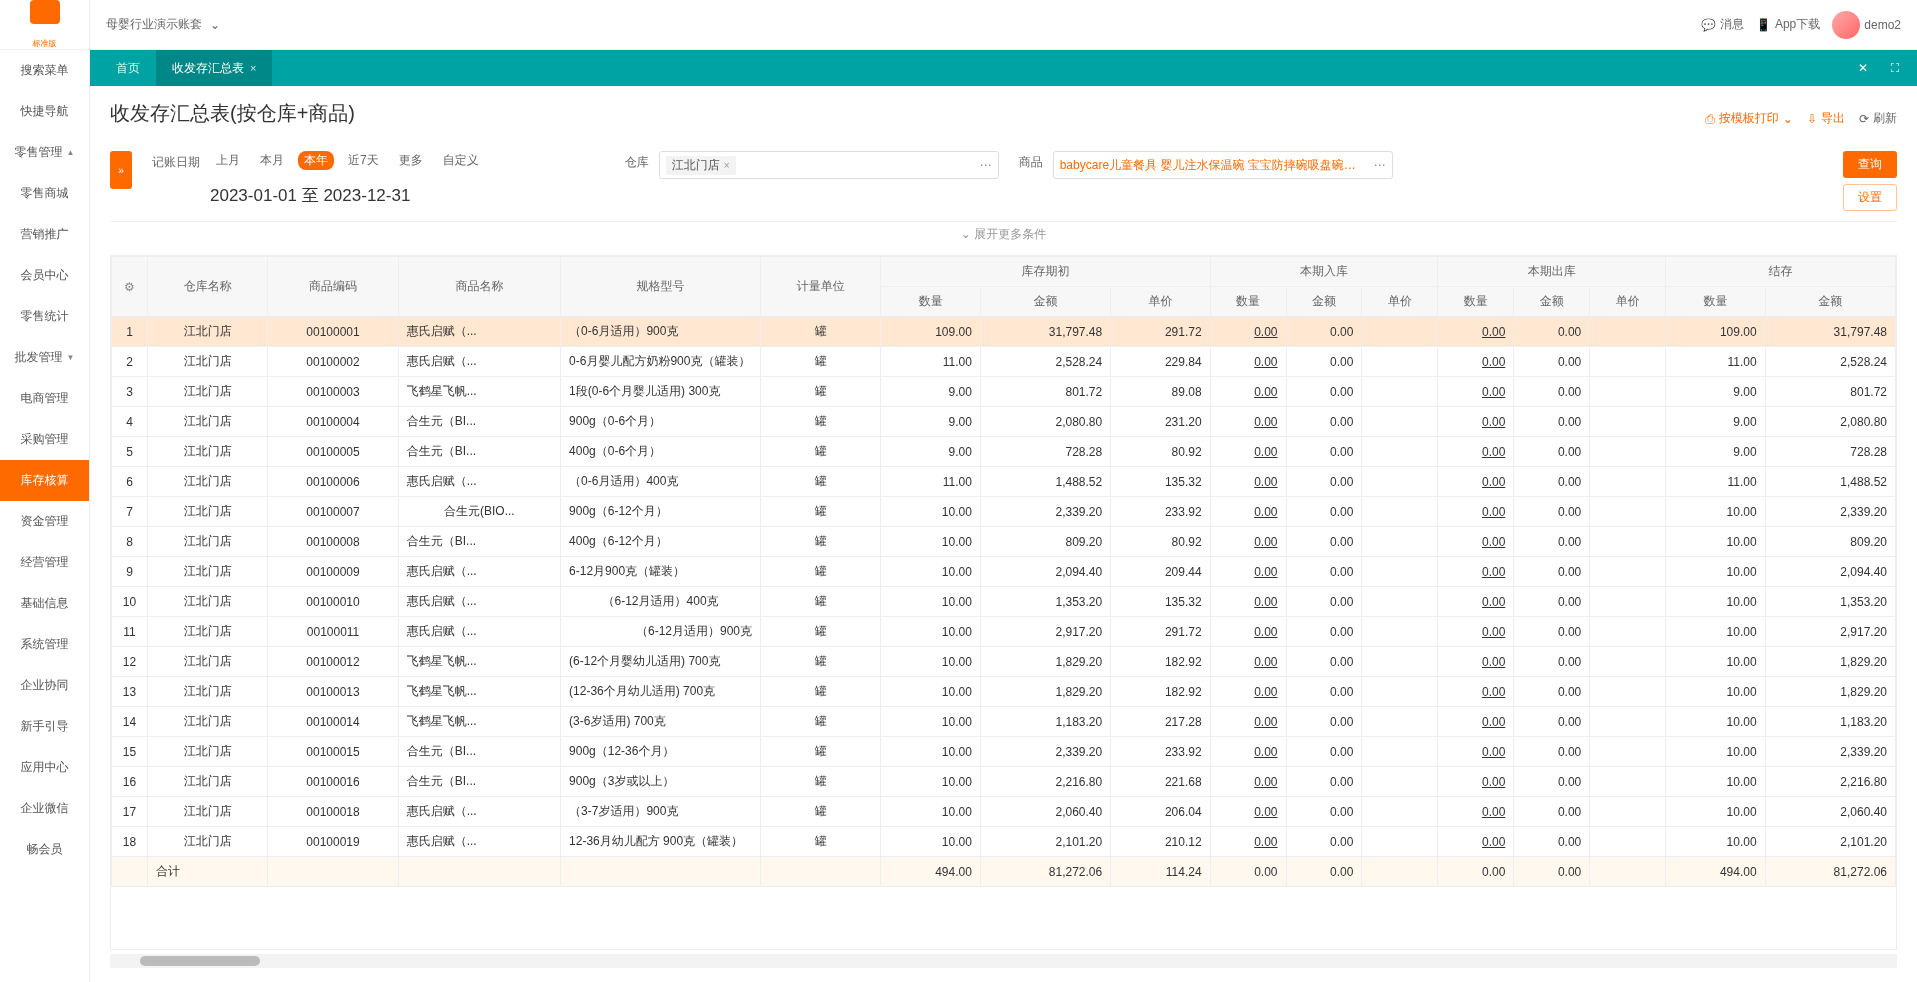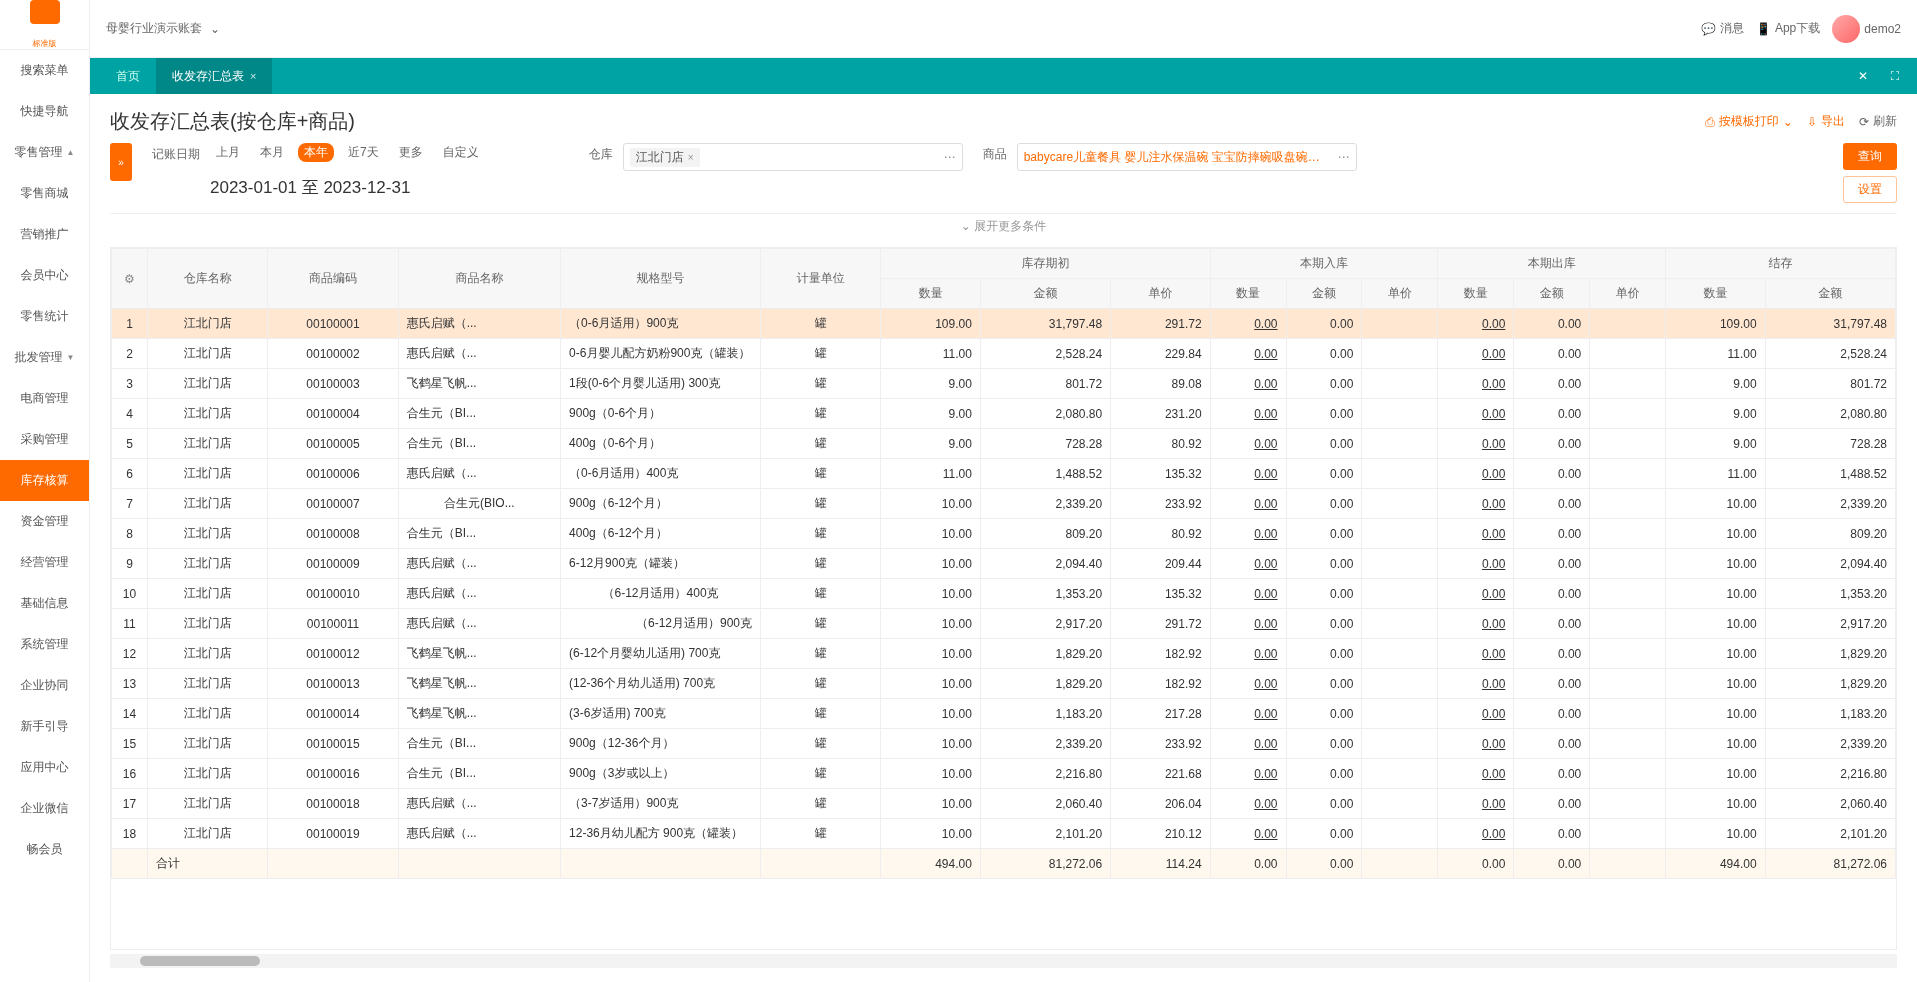--- a/index.html
+++ b/index.html
@@ -7,33 +7,33 @@
 .app{display:flex;height:982px;width:1917px;position:relative}
 .sidebar{width:90px;background:#fff;border-right:1px solid #eee;display:flex;flex-direction:column;flex-shrink:0}
 .logo-area{height:50px;display:flex;align-items:center;justify-content:space-between;border-bottom:1px solid #f0f0f0;flex-direction:column}
 .logo-area .logo-img{width:30px;height:24px;background:#ff6a00;border-radius:4px;position:relative}
 .logo-area .logo-text{font-size:8px;color:#ff6a00;margin-top:2px}
 .sb-list{flex:1;overflow:auto}
 .sb-item{padding:12px 8px;text-align:center;color:#555;cursor:pointer;position:relative;display:flex;align-items:center;justify-content:center}
 .sb-item.active{background:#ff6a00;color:#fff}
 .sb-item .caret{font-size:8px;margin-left:4px;color:#888}
 .main{flex:1;display:flex;flex-direction:column;overflow:hidden}
-.topbar{height:58px;display:flex;align-items:center;padding:0 16px;border-bottom:1px solid #eee;gap:12px}
+.topbar{height:50px;display:flex;align-items:center;padding:0 16px;border-bottom:1px solid #eee;gap:12px}
 .dropdown{color:#666;font-size:14px;display:flex;align-items:center;gap:8px;cursor:pointer}
 .tb-spacer{flex:1}
 .tb-icn{display:flex;align-items:center;gap:4px;color:#666;cursor:pointer;font-size:13px}
 .avatar{width:28px;height:28px;border-radius:50%;background:linear-gradient(135deg,#faa,#f66)}
 .tabs{height:36px;background:#00a3a3;display:flex;align-items:center;padding:0 10px;position:relative}
 .tab{padding:8px 16px;height:36px;display:flex;align-items:center;color:#cfe;cursor:pointer;gap:6px;font-size:13px}
 .tab.active{background:#008787;color:#fff}
 .tab .x{font-size:11px;opacity:.8}
 .tabs-end{position:absolute;right:0;display:flex;gap:4px;padding-right:8px}
 .tabs-end .ticn{color:#fff;width:28px;height:28px;display:flex;align-items:center;justify-content:center;cursor:pointer}
 .content{flex:1;padding:14px 20px;overflow:hidden;display:flex;flex-direction:column;position:relative}
-.page-head{display:flex;align-items:center;margin-bottom:0}
+.page-head{display:flex;align-items:flex-end;margin-bottom:16px}
 .page-title{font-size:20px;color:#333;font-weight:500}
 .head-actions{margin-left:auto;display:flex;gap:14px;align-items:center}
 .ha-item{color:#ff6a00;display:flex;align-items:center;gap:4px;cursor:pointer;font-size:13px}
 .ha-item.gray{color:#666}
 .filter-bar{display:flex;align-items:flex-start;gap:20px;padding:8px 0 10px;position:relative}
 .expand-icn{width:22px;height:38px;background:#ff6a00;color:#fff;display:flex;align-items:center;justify-content:center;border-radius:3px;cursor:pointer;font-size:10px}
 .filter-group{display:flex;align-items:flex-start;gap:10px}
 .f-label{color:#666;padding-top:3px}
 .date-opts{display:flex;flex-direction:column;gap:14px}
 .date-row{display:flex;gap:8px;align-items:center}
@@ -203,21 +203,21 @@
                 <span class="d-opt">上月</span>
                 <span class="d-opt">本月</span>
                 <span class="d-opt active">本年</span>
                 <span class="d-opt">近7天</span>
                 <span class="d-opt">更多</span>
                 <span class="d-opt">自定义</span>
               </div>
             <div class="date-str">2023-01-01 至 2023-12-31</div>
           </div>
         </div>
-        <div class="filter-group" style="margin-left:84px">
+        <div class="filter-group" style="margin-left:120px">
           <span class="f-label">仓库</span>
           <div class="sel-box">
             <span class="tag">
               <span>江北门店</span>
               <span class="x">×</span>
             </span>
             <span class="more">⋯</span>
           </div>
         </div>
         <div class="filter-group">

